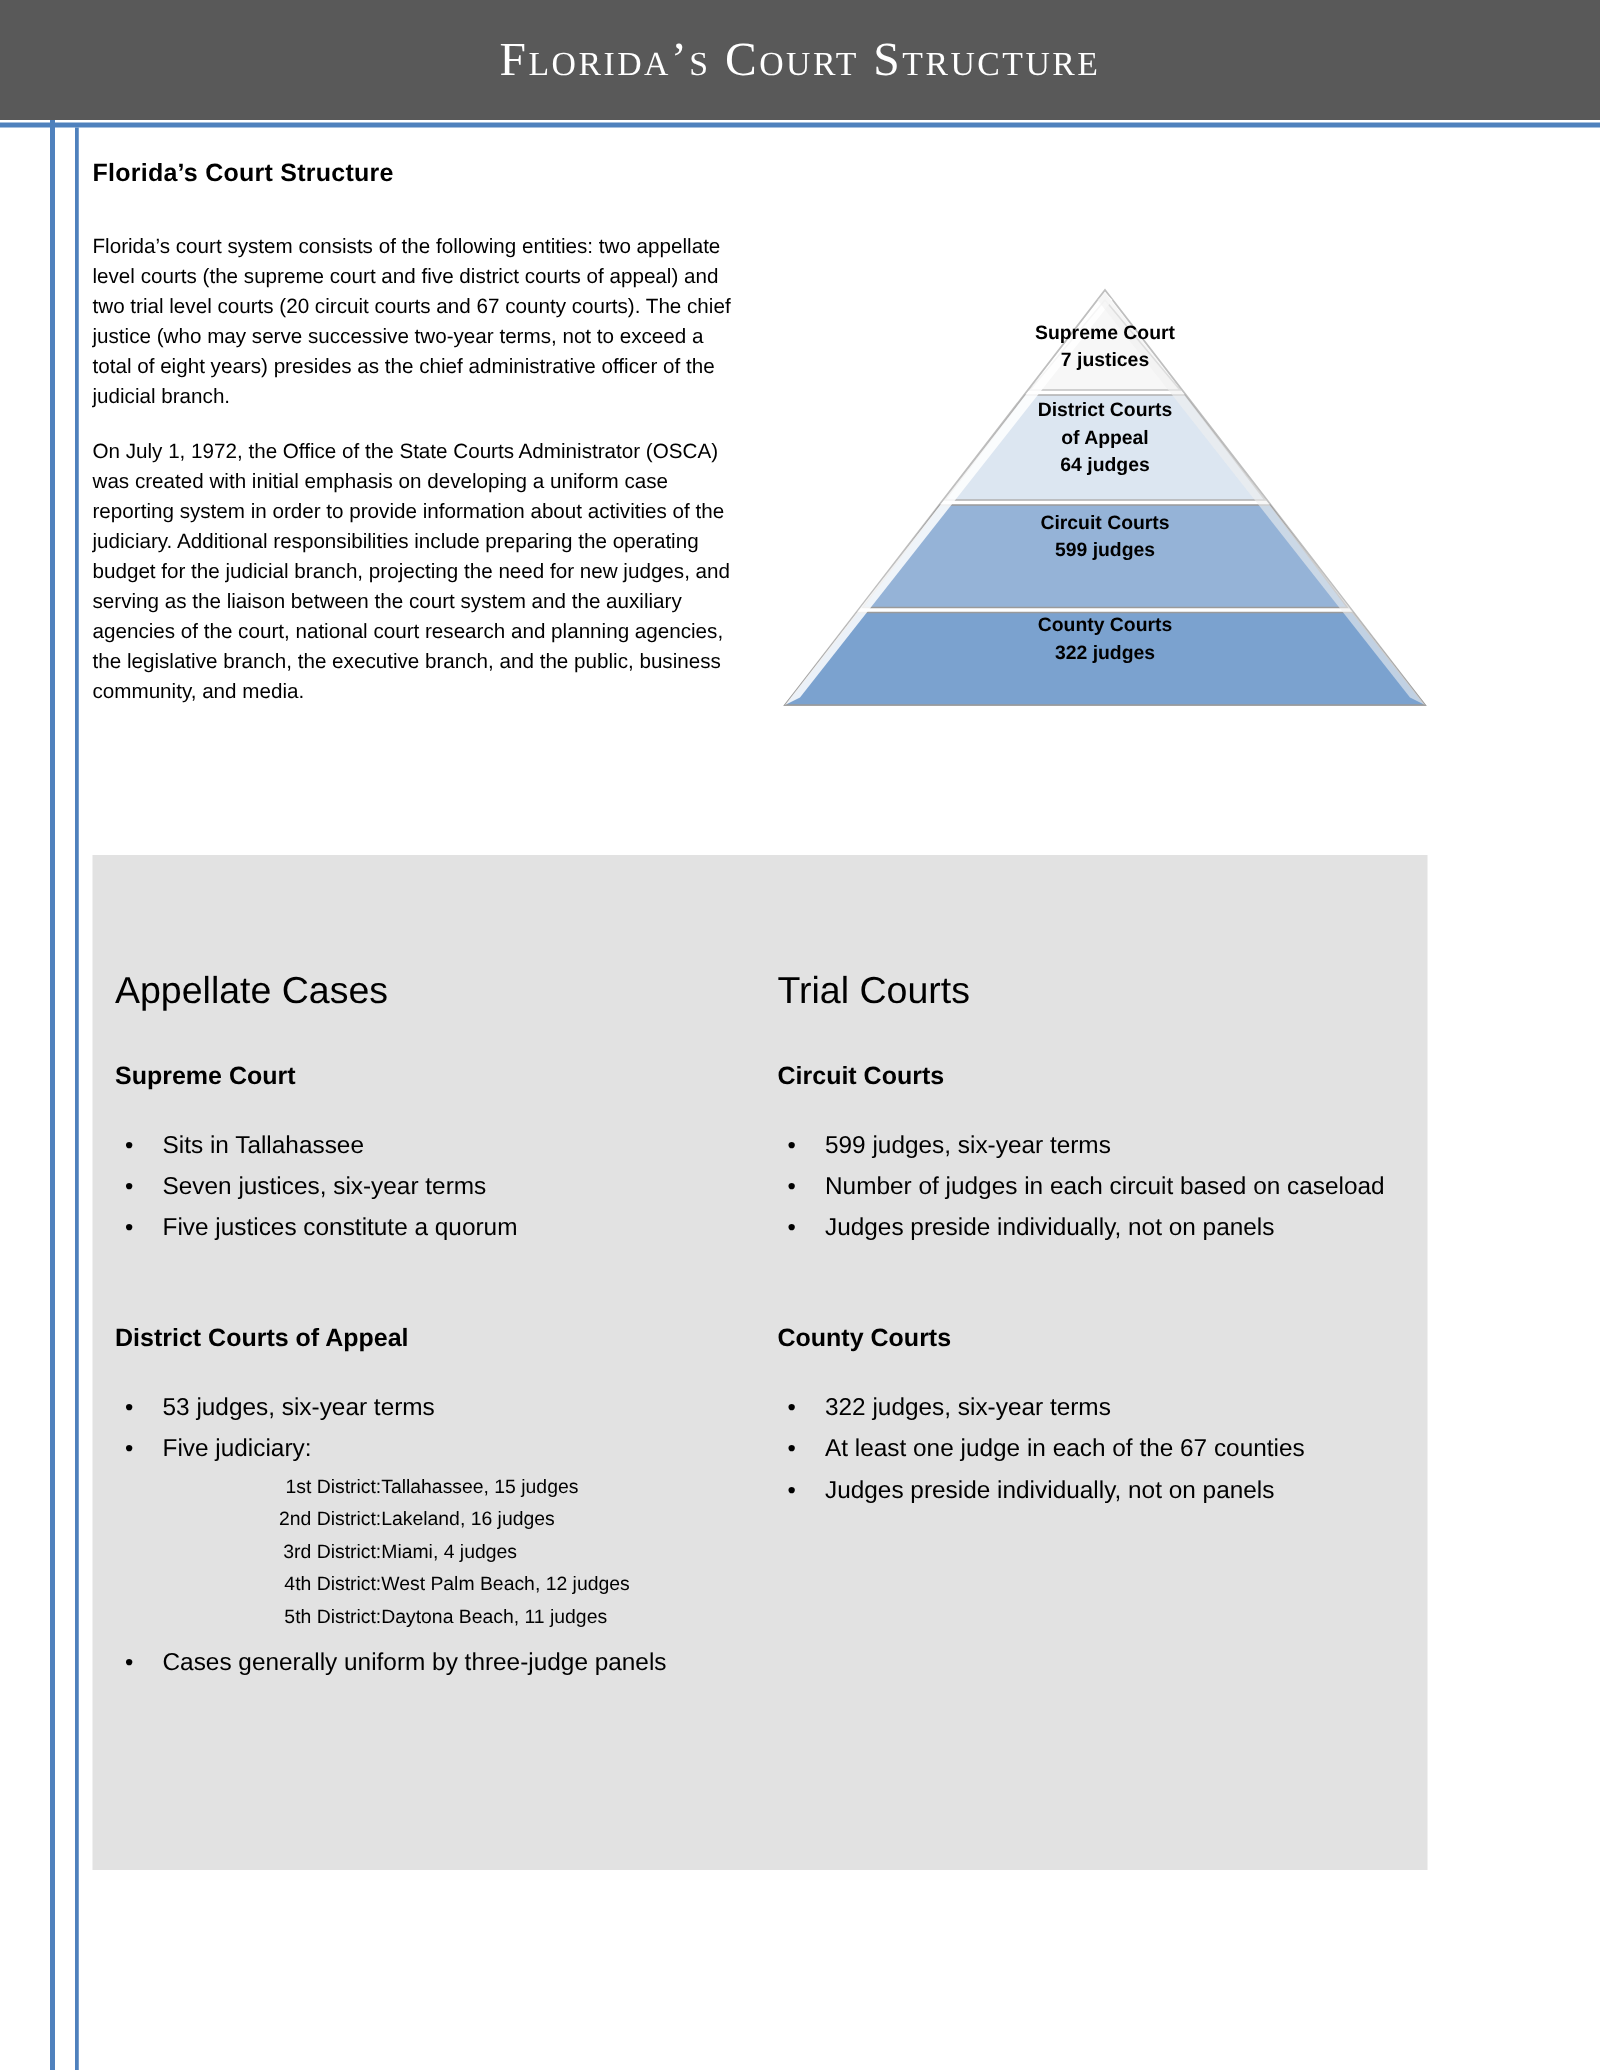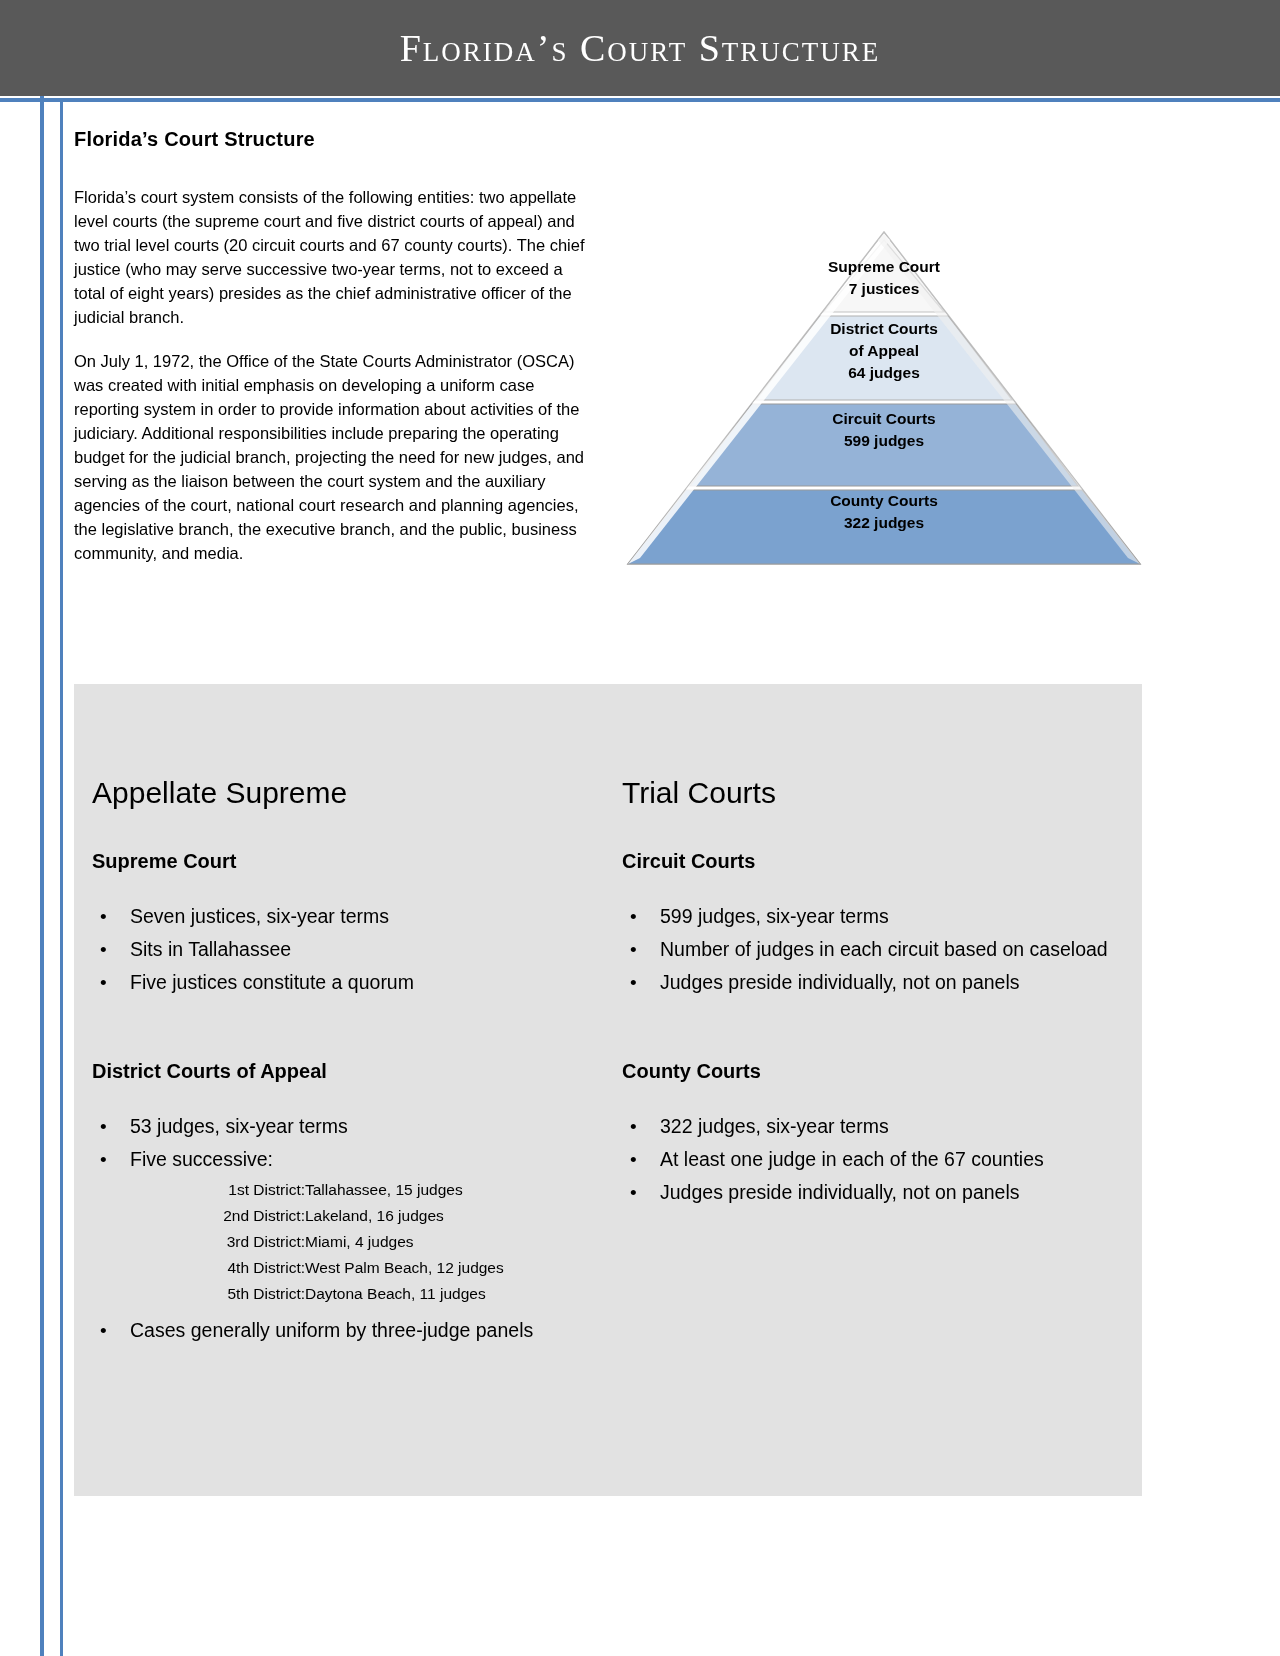--- a/index.html
+++ b/index.html
@@ -212,33 +212,33 @@
   </div>
   <div class="pyr-label" id="pyr-l4">
     <div>County Courts</div>
     <div>322 judges</div>
   </div>
 </div>
 
 <div class="gray-panel">
 
   <div class="panel-col col-left">
-    <h2 class="col-title">Appellate Supreme</h2>
+    <h2 class="col-title">Appellate Cases</h2>
 
     <h3 class="sub-title">Supreme Court</h3>
     <ul class="bullets">
+      <li>Sits in Tallahassee</li>
       <li>Seven justices, six-year terms</li>
-      <li>Sits in Tallahassee</li>
       <li>Five justices constitute a quorum</li>
     </ul>
 
     <h3 class="sub-title spaced">District Courts of Appeal</h3>
     <ul class="bullets">
       <li>53 judges, six-year terms</li>
-      <li>Five successive:</li>
+      <li>Five judiciary:</li>
     </ul>
     <table class="districts">
       <tbody>
           <tr>
         <td class="dist-name">1st District:</td>
         <td class="nowrap">Tallahassee, 15 judges</td>
       </tr>
       <tr>
         <td class="dist-name">2nd District:</td>
         <td class="nowrap">Lakeland, 16 judges</td>

